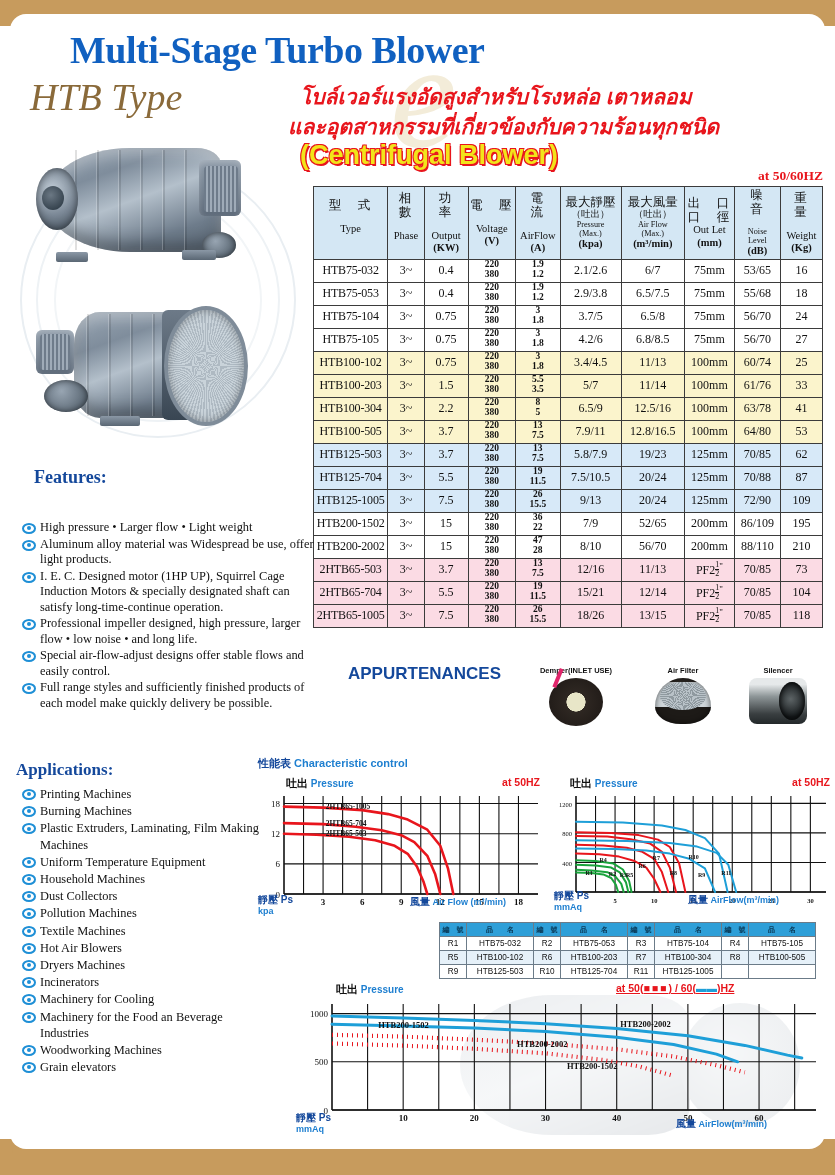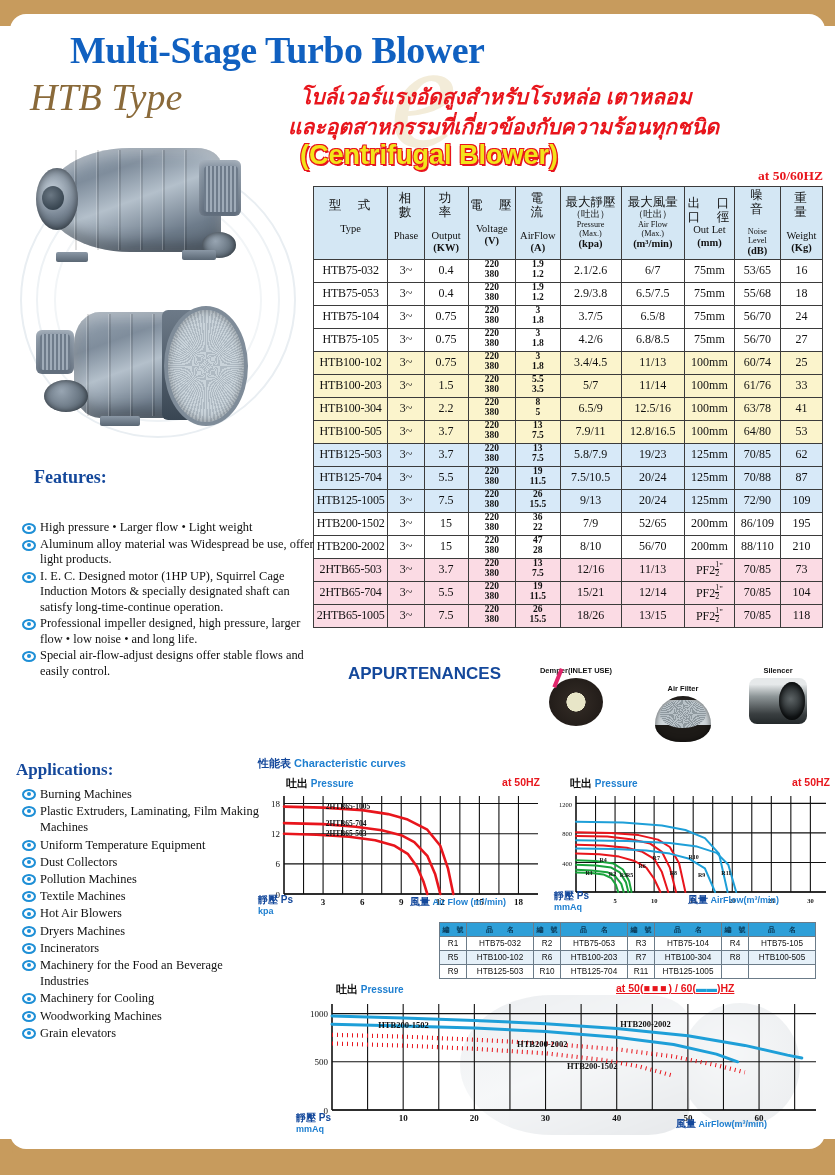--- a/index.html
+++ b/index.html
@@ -489,32 +489,38 @@
           <div class="bul-in"></div>
         </div>
         <div class="btxt">Professional impeller designed, high pressure, larger flow • low noise • and long life.</div>
       </div>
       <div class="bullet-row">
         <div class="bul">
           <div class="bul-in"></div>
         </div>
         <div class="btxt">Special air-flow-adjust designs offer stable flows and easily control.</div>
       </div>
+      <div class="bullet-row">
+        <div class="bul">
+          <div class="bul-in"></div>
+        </div>
+        <div class="btxt">Full range styles and sufficiently finished products of each model make quickly delivery be possible.</div>
+      </div>
     </div>
 
   <div class="appur">APPURTENANCES</div>
 
   <div class="ap-item" style="left:530px;top:666px;width:92px;">
     <div class="ap-cap">Demper(INLET  USE)</div>
     <div class="ap-img">
         <div class="damper"></div>
         <div class="damper-arm"></div>
       </div>
   </div>
-  <div class="ap-item" style="left:645px;top:684px;width:76px;">
+  <div class="ap-item" style="left:645px;top:666px;width:76px;">
     <div class="ap-cap">Air Filter</div>
     <div class="ap-img">
         <div class="filter">
           <div class="filter-mesh"></div>
         </div>
       </div>
   </div>
   <div class="ap-item" style="left:740px;top:666px;width:76px;">
     <div class="ap-cap">Silencer</div>
     <div class="ap-img">
@@ -523,38 +529,50 @@
         </div>
       </div>
   </div>
 
   <div class="app-h">Applications:</div>
   <div class="app-list" id="applications-list">
       <div class="bullet-row">
         <div class="bul">
           <div class="bul-in"></div>
         </div>
+        <div class="btxt">Printing Machines</div>
+      </div>
+      <div class="bullet-row">
+        <div class="bul">
+          <div class="bul-in"></div>
+        </div>
         <div class="btxt">Burning Machines</div>
       </div>
       <div class="bullet-row">
         <div class="bul">
           <div class="bul-in"></div>
         </div>
         <div class="btxt">Plastic Extruders, Laminating, Film Making Machines</div>
       </div>
       <div class="bullet-row">
         <div class="bul">
           <div class="bul-in"></div>
         </div>
         <div class="btxt">Uniform Temperature Equipment</div>
       </div>
       <div class="bullet-row">
         <div class="bul">
           <div class="bul-in"></div>
         </div>
+        <div class="btxt">Household Machines</div>
+      </div>
+      <div class="bullet-row">
+        <div class="bul">
+          <div class="bul-in"></div>
+        </div>
         <div class="btxt">Dust Collectors</div>
       </div>
       <div class="bullet-row">
         <div class="bul">
           <div class="bul-in"></div>
         </div>
         <div class="btxt">Pollution Machines</div>
       </div>
       <div class="bullet-row">
         <div class="bul">
@@ -577,45 +595,45 @@
       <div class="bullet-row">
         <div class="bul">
           <div class="bul-in"></div>
         </div>
         <div class="btxt"> Incinerators</div>
       </div>
       <div class="bullet-row">
         <div class="bul">
           <div class="bul-in"></div>
         </div>
+        <div class="btxt">Machinery for Cooling</div>
+      </div>
+      <div class="bullet-row">
+        <div class="bul">
+          <div class="bul-in"></div>
+        </div>
         <div class="btxt">Machinery for the Food an  Beverage Industries</div>
-      </div>
-      <div class="bullet-row">
-        <div class="bul">
-          <div class="bul-in"></div>
-        </div>
-        <div class="btxt">Machinery for Cooling</div>
       </div>
       <div class="bullet-row">
         <div class="bul">
           <div class="bul-in"></div>
         </div>
         <div class="btxt">Woodworking Machines</div>
       </div>
       <div class="bullet-row">
         <div class="bul">
           <div class="bul-in"></div>
         </div>
         <div class="btxt">Grain elevators</div>
       </div>
     </div>
 
   <div class="cc-h">
     <span class="cn">性能表</span>
-    <span class="en">Characteristic curves</span>
+    <span class="en">Characteristic control</span>
   </div>
 
   <div class="chart" style="left:258px;top:776px;width:288px;height:150px;">
     <div class="ch-top" style="left:28px;top:0;">
       <span class="lbl-cn">吐出</span>
       <span class="lbl-blue">Pressure</span>
     </div>
     <div class="ch-top lbl-red" style="right:6px;top:0;">at  50HZ</div>
     <svg id="svg-c1" width="288" height="122" style="position:absolute;left:0;top:14px;">
         <line x1="45.53846153846154" y1="6" x2="45.53846153846154" y2="104" stroke="#111" stroke-width="1.1"></line>

